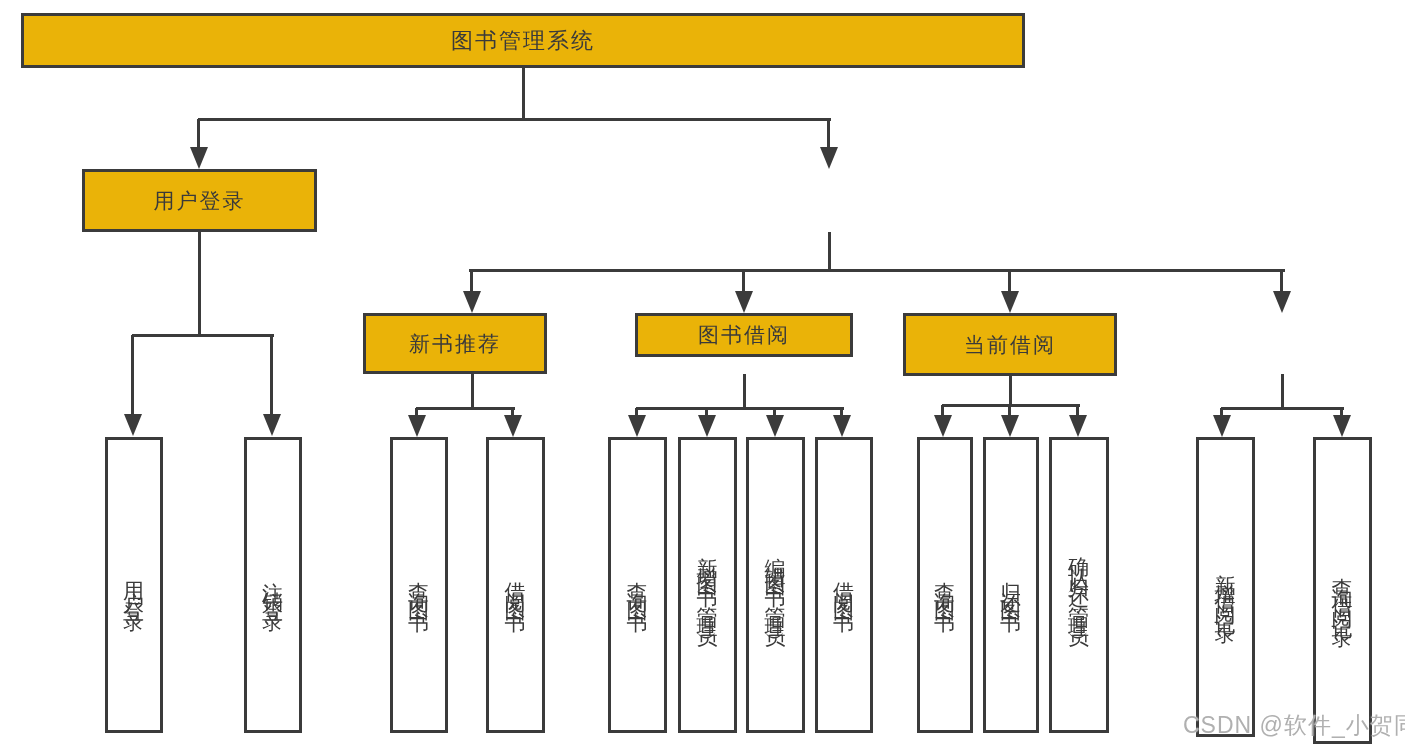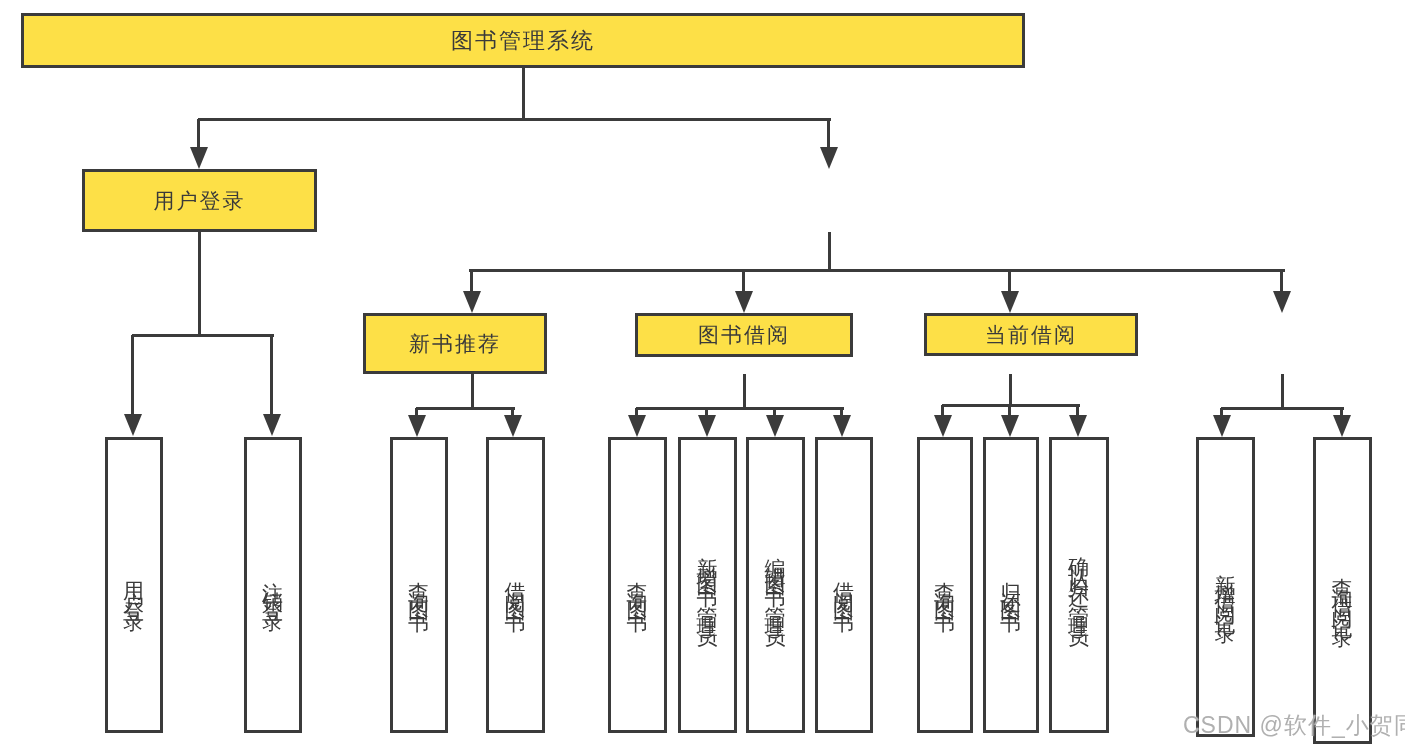--- a/index.html
+++ b/index.html
@@ -8,21 +8,21 @@
     position: relative;
     width: 1405px;
     height: 747px;
     background: #ffffff;
     font-family: "Liberation Sans", "DejaVu Sans", sans-serif;
     color: #3a3a3a;
     overflow: hidden;
   }
   .hbox {
     position: absolute;
-    background: #fde047;
+    background: #eab308;
     border: 3px solid #3b3b3b;
     display: flex;
     align-items: center;
     justify-content: center;
     font-size: 22px;
     letter-spacing: 2px;
     white-space: nowrap;
     z-index: 2;
   }
   .hbox.small { font-size: 21px; }
@@ -79,21 +79,21 @@
   <div class="hbox small" style="left:82px; top:169px; width:235px; height:63px;">
     <span>用户登录</span>
   </div>
 
   <div class="hbox small" style="left:363px; top:313px; width:184px; height:61px;">
     <span>新书推荐</span>
   </div>
   <div class="hbox small" style="left:635px; top:313px; width:218px; height:44px;">
     <span>图书借阅</span>
   </div>
-  <div class="hbox small" style="left:903px; top:313px; width:214px; height:43px;margin-left:21px;">
+  <div class="hbox small" style="left:903px; top:313px; width:214px; height:63px;">
     <span>当前借阅</span>
   </div>
 
   <div class="vbox" style="left:105px; top:437px; width:58px; height:296px;">
     <span class="vtext">用户登录</span>
   </div>
   <div class="vbox" style="left:244px; top:437px; width:58px; height:296px;">
     <span class="vtext">注销登录</span>
   </div>
 

